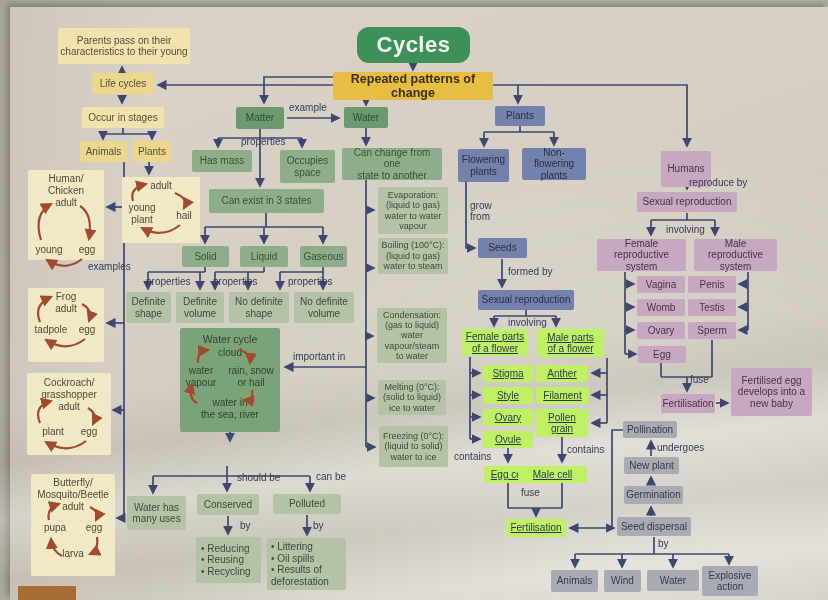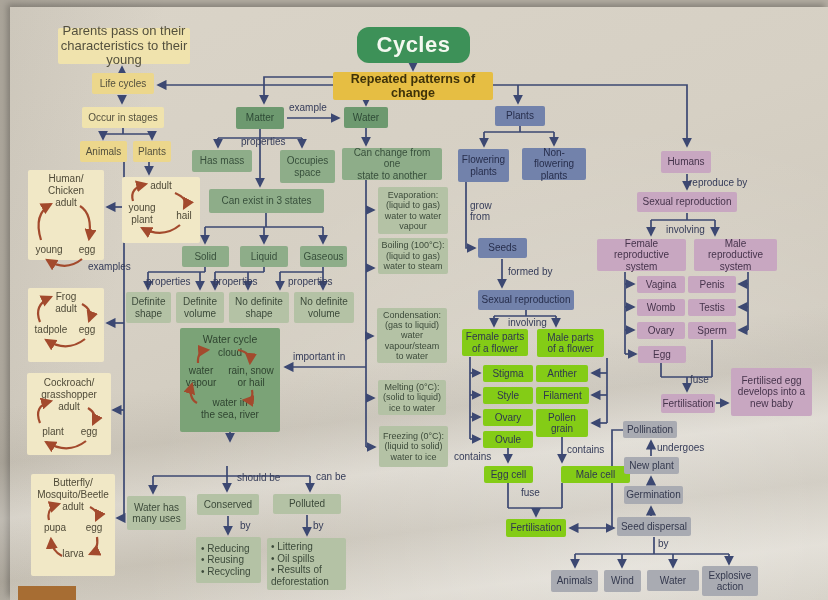--- a/index.html
+++ b/index.html
@@ -18,21 +18,21 @@
      padding:1px 2px;box-sizing:border-box;font-size:10px;color:#3a4158;}
   .gold{background:#e6be43;color:#3e3209;font-weight:bold;font-size:12.5px;}
   .yellow{background:#ecd78c;color:#53503e;}
   .yellowlt{background:#f0e3ad;color:#53503e;}
   .cream{background:#f1e8c6;color:#4f4a38;}
   .gdark{background:#6d996f;color:#2e4a36;}
   .gmid{background:#8ead89;color:#38503c;}
   .glight{background:#b4c2a5;color:#3c4a3a;}
   .gpanel{background:#7ba377;color:#31452f;}
   .blue{background:#7282ab;color:#272e4c;}
-  .bgray{background:#84cc16;color:#2f3750;}
+  .bgray{background:#bef264;color:#2f3750;text-decoration:underline;}
   .pink{background:#c8a7c1;color:#46344c;}
   .gray{background:#a9abb2;color:#34394e;}
   .title{background:#3d9158;color:#f4f8f0;font-weight:bold;font-size:22px;
      border-radius:12px;letter-spacing:.5px;}
   .lbl{position:absolute;white-space:pre-line;color:#353c59;font-size:10px;line-height:1.1;}
   .pt{position:absolute;white-space:pre-line;text-align:center;line-height:1.18;
      font-size:10px;color:#4f4a38;}
   .wood{position:absolute;background:#a76d33;}
 </style>
 </head>
@@ -146,21 +146,21 @@
    <path d="M748,330 L739,330" marker-end="url(#ah)"></path>
    <path d="M661,363 L661,377 M712,340 L712,377 M661,377 L712,377"></path>
    <path d="M687,377 L687,391" marker-end="url(#ah)"></path>
    <path d="M716,403 L728,403" marker-end="url(#ah)"></path>
   </g>
  </svg>
 
  <div class="b title" style="left:357px;top:27px;width:113px;height:36px">Cycles</div>
  <div class="b gold" style="left:333px;top:72px;width:160px;height:28px">Repeated patterns of change</div>
 
- <div class="b yellowlt" style="left:58px;top:28px;width:132px;height:36px;font-size:13px">Parents pass on their
+ <div class="b yellowlt" style="left:58px;top:28px;width:132px;height:36px;font-size:10px">Parents pass on their
 characteristics to their young</div>
  <div class="b yellow" style="left:92px;top:73px;width:62px;height:21px">Life cycles</div>
  <div class="b yellowlt" style="left:82px;top:107px;width:82px;height:21px">Occur in stages</div>
  <div class="b yellow" style="left:80px;top:141px;width:47px;height:21px">Animals</div>
  <div class="b yellow" style="left:133px;top:141px;width:38px;height:21px">Plants</div>
 
  <div class="b cream" style="left:28px;top:170px;width:76px;height:90px"></div>
  <div class="b cream" style="left:122px;top:177px;width:78px;height:66px"></div>
  <div class="b cream" style="left:28px;top:288px;width:76px;height:74px"></div>
  <div class="b cream" style="left:27px;top:373px;width:84px;height:82px"></div>
@@ -265,24 +265,24 @@
 of a flower</div>
  <div class="b bgray" style="left:483px;top:365px;width:50px;height:17px">Stigma</div>
  <div class="b bgray" style="left:483px;top:387px;width:50px;height:17px">Style</div>
  <div class="b bgray" style="left:483px;top:409px;width:50px;height:17px">Ovary</div>
  <div class="b bgray" style="left:483px;top:431px;width:50px;height:17px">Ovule</div>
  <div class="b bgray" style="left:536px;top:365px;width:52px;height:17px">Anther</div>
  <div class="b bgray" style="left:536px;top:387px;width:53px;height:17px">Filament</div>
  <div class="b bgray" style="left:536px;top:409px;width:52px;height:28px">Pollen
 grain</div>
  <div class="b bgray" style="left:484px;top:466px;width:49px;height:17px">Egg cell</div>
- <div class="b bgray" style="left:561px;top:466px;width:69px;height:17px">Male cell</div>
+ <div class="b bgray" style="left:518px;top:466px;width:69px;height:17px">Male cell</div>
  <div class="b bgray" style="left:506px;top:519px;width:60px;height:18px">Fertilisation</div>
 
- <div class="b pink" style="left:661px;top:151px;width:50px;height:22px">Humans</div>
+ <div class="b pink" style="left:661px;top:151px;width:50px;height:36px">Humans</div>
  <div class="b pink" style="left:637px;top:192px;width:100px;height:20px">Sexual reproduction</div>
  <div class="b pink" style="left:597px;top:239px;width:89px;height:32px">Female reproductive
 system</div>
  <div class="b pink" style="left:694px;top:239px;width:83px;height:32px">Male reproductive
 system</div>
  <div class="b pink" style="left:637px;top:276px;width:48px;height:17px">Vagina</div>
  <div class="b pink" style="left:637px;top:299px;width:48px;height:17px">Womb</div>
  <div class="b pink" style="left:637px;top:322px;width:48px;height:17px">Ovary</div>
  <div class="b pink" style="left:638px;top:346px;width:48px;height:17px">Egg</div>
  <div class="b pink" style="left:688px;top:276px;width:48px;height:17px">Penis</div>

